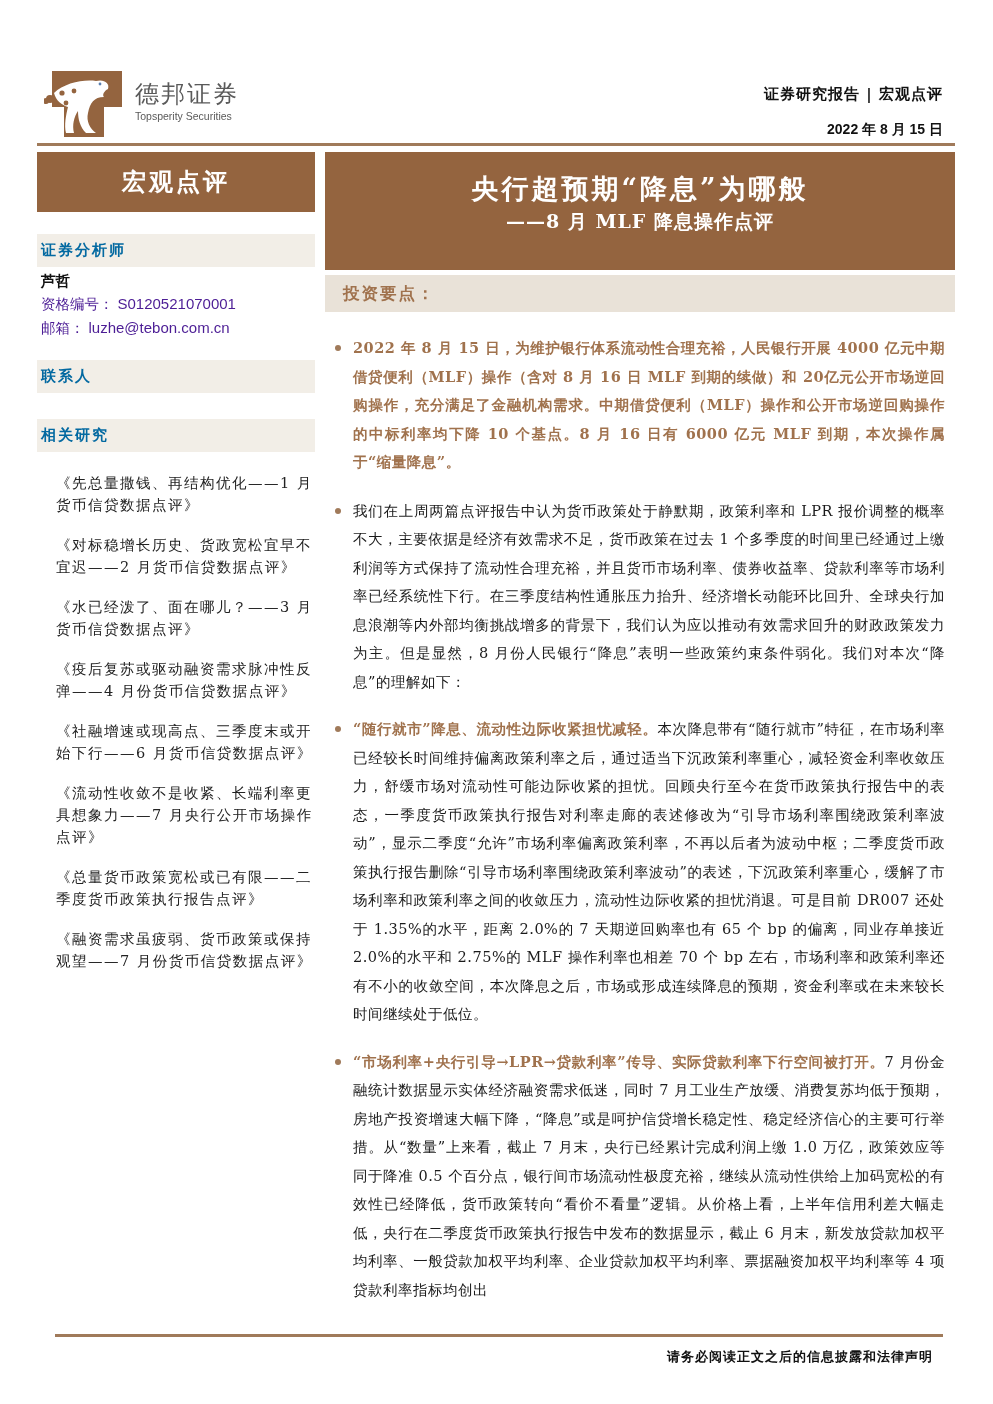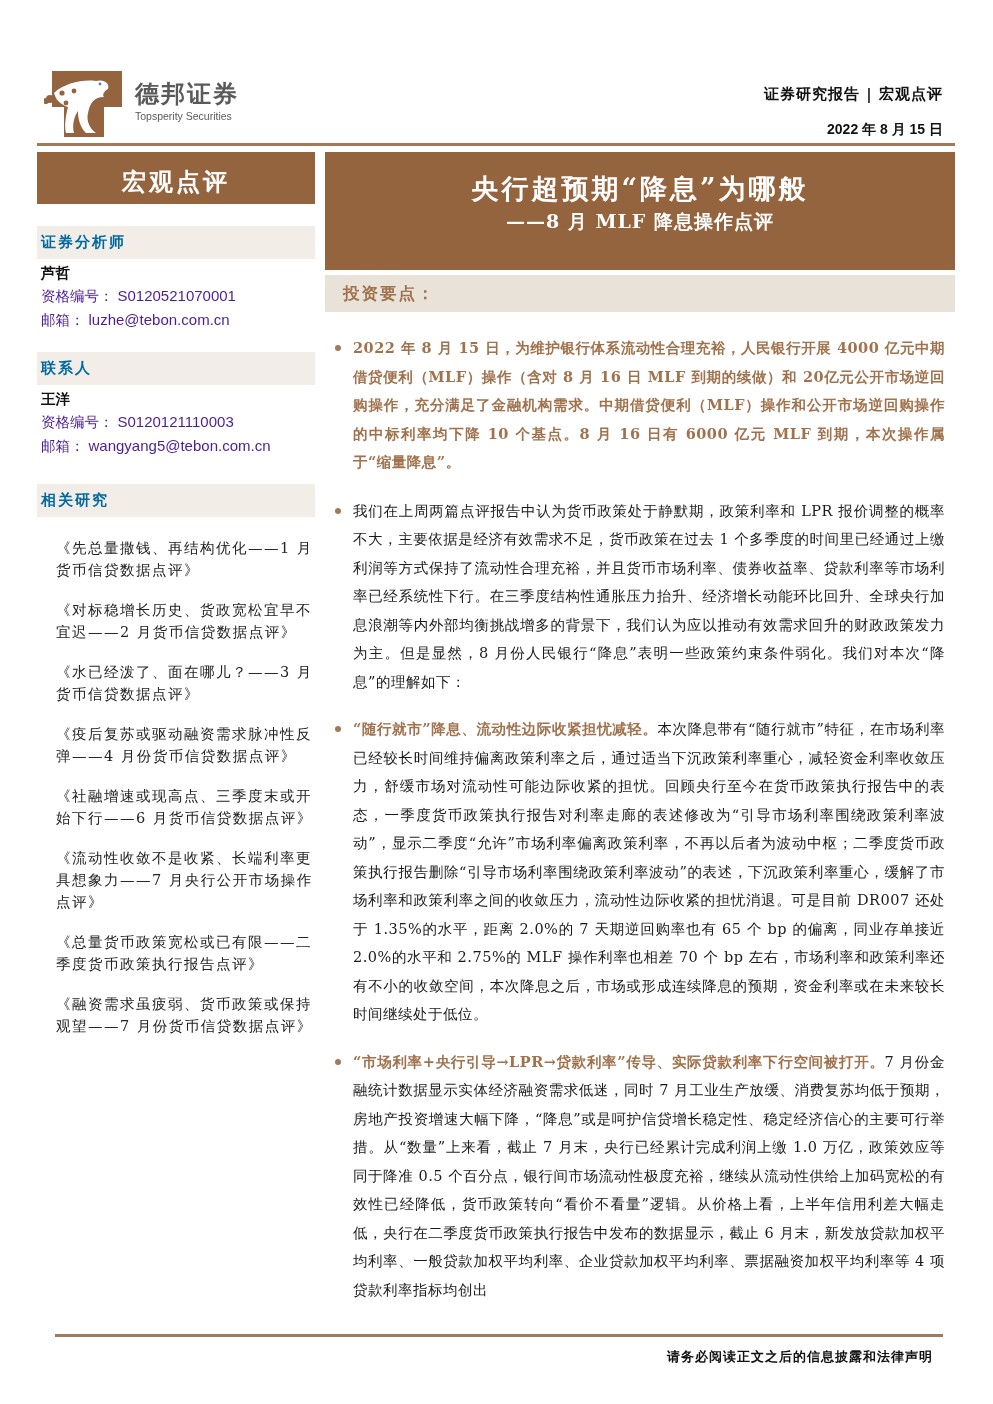--- a/index.html
+++ b/index.html
@@ -3,29 +3,29 @@
   <meta charset="utf-8">
   <style>
     * { box-sizing: border-box; margin: 0; padding: 0; }
     html, body { width: 993px; height: 1404px; background: #ffffff; overflow: hidden; }
     body { position: relative; font-family: "DejaVu Serif", "Liberation Serif", serif; color: #1a1a1a; }
 
     
     .logo-block { position: absolute; left: 44px; top: 71px; width: 78px; height: 66px; }
     .logo-mark { position: absolute; left: 0; top: 0; width: 78px; height: 66px; }
     .brand { position: absolute; left: 135px; top: 80px; }
-    .brand-cn { font-family: "DejaVu Sans", "Liberation Sans", sans-serif; font-weight: bold; font-size: 24px; color: #5a5a5a; letter-spacing: 2px; line-height: 28px; }
+    .brand-cn { font-family: "DejaVu Sans", "Liberation Sans", sans-serif; font-weight: normal; font-size: 24px; color: #5a5a5a; letter-spacing: 2px; line-height: 28px; }
     .brand-en { font-family: "Liberation Sans", sans-serif; font-size: 10.5px; color: #5a5a5a; margin-top: 2px; }
     .report-type { position: absolute; right: 50px; top: 85px; font-size: 15px; font-weight: bold; color: #111; letter-spacing: 1px; }
     .report-date { position: absolute; right: 50px; top: 121px; font-size: 14px; font-weight: bold; color: #111; font-family: "Liberation Sans", sans-serif; }
     .header-rule { position: absolute; left: 37px; top: 143px; width: 918px; height: 3px; background: #a07a5a; }
 
     
     .left-col { position: absolute; left: 37px; top: 152px; width: 278px; }
-    .cat-banner { height: 52px; background: #94643f; color: #fff; font-size: 24px; font-weight: bold; text-align: center; line-height: 60px; letter-spacing: 3px; }
+    .cat-banner { height: 60px; background: #94643f; color: #fff; font-size: 24px; font-weight: bold; text-align: center; line-height: 60px; letter-spacing: 3px; }
     .side-section-head { margin-top: 22px; height: 33px; background: #f2eee7; color: #0369a1; font-size: 15px; font-weight: bold; line-height: 33px; padding-left: 4px; letter-spacing: 2px; }
     .person { padding-left: 4px; font-size: 14.5px; line-height: 23px; }
     .person-name { font-weight: bold; color: #111; margin-top: 2px; }
     .person-row { color: #4c1d95; }
     .person-row .v { font-family: "Liberation Sans", sans-serif; font-size: 15px; margin-left: 4px; }
     .related-list { padding-left: 4px; margin-top: 20px; margin-left: 15px; }
     .related-item { font-size: 14.5px; line-height: 22px; color: #222; margin-bottom: 18px; letter-spacing: 1.5px; }
 
     
     .right-col { position: absolute; left: 325px; top: 152px; width: 630px; }
@@ -80,29 +80,20 @@
     <div class="person-name">芦哲</div>
     <div class="person-row">
       <span>资格编号：</span><span class="v">S0120521070001</span>
     </div>
     <div class="person-row">
       <span>邮箱：</span><span class="v">luzhe@tebon.com.cn</span>
     </div>
   </div>
 
   <div class="side-section-head" style="margin-top:20px;">联系人</div>
-  <div class="person">
-    <div class="person-name">王洋</div>
-    <div class="person-row">
-      <span>资格编号：</span><span class="v">S0120121110003</span>
-    </div>
-    <div class="person-row">
-      <span>邮箱：</span><span class="v">wangyang5@tebon.com.cn</span>
-    </div>
-  </div>
 
   <div class="side-section-head" style="margin-top:26px;">相关研究</div>
   <div class="related-list">
     <div class="related-item">《先总量撒钱、再结构优化——1 月货币信贷数据点评》</div>
     <div class="related-item">《对标稳增长历史、货政宽松宜早不宜迟——2 月货币信贷数据点评》</div>
     <div class="related-item">《水已经泼了、面在哪儿？——3 月货币信贷数据点评》</div>
     <div class="related-item">《疫后复苏或驱动融资需求脉冲性反弹——4 月份货币信贷数据点评》</div>
     <div class="related-item">《社融增速或现高点、三季度末或开始下行——6 月货币信贷数据点评》</div>
     <div class="related-item">《流动性收敛不是收紧、长端利率更具想象力——7 月央行公开市场操作点评》</div>
     <div class="related-item">《总量货币政策宽松或已有限——二季度货币政策执行报告点评》</div>

